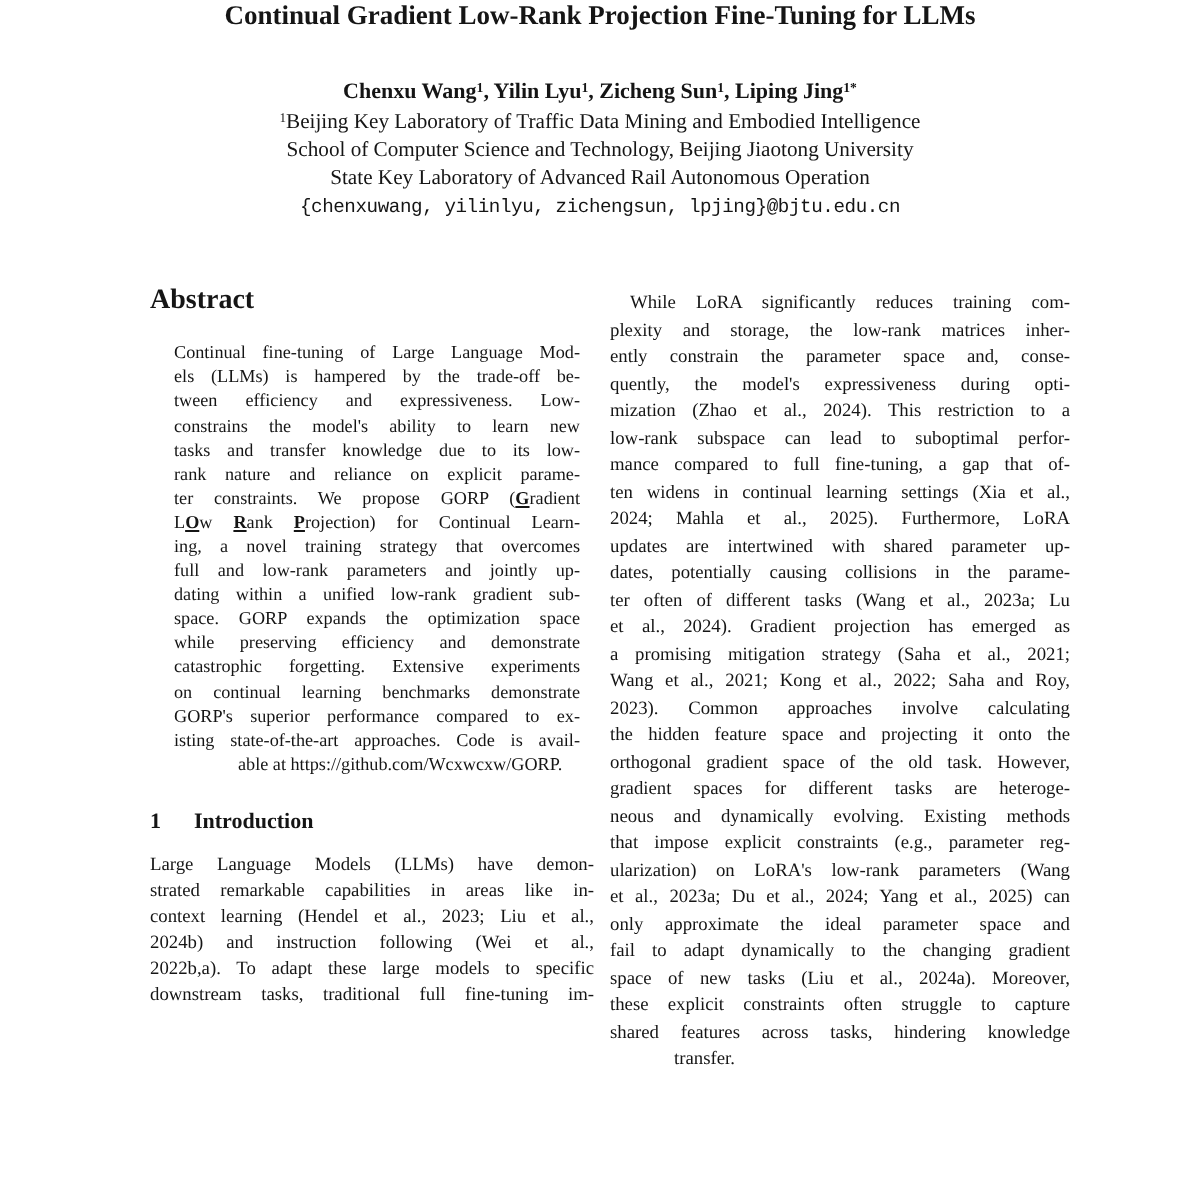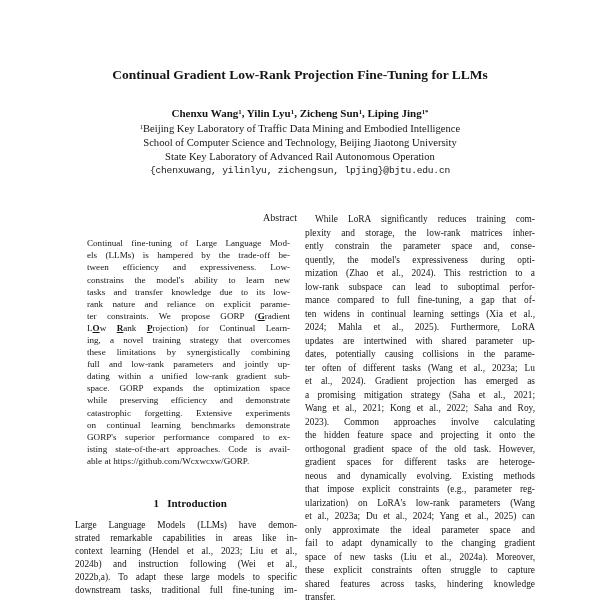--- a/index.html
+++ b/index.html
@@ -3,21 +3,21 @@
 <meta charset="utf-8">
 <style>
   * { margin: 0; padding: 0; box-sizing: border-box; }
   html, body { width: 600px; height: 600px; overflow: hidden; }
   body {
     background: #ffffff;
     color: #151515;
     font-family: "Liberation Serif", serif;
     -webkit-font-smoothing: antialiased;
   }
-  .page { width: 600px; height: 600px; overflow: hidden; padding-top: 67px; }
+  .page { width: 600px; height: 600px; overflow: hidden; }
 
   .paper-title {
     text-align: center;
     font-weight: bold;
     font-size: 13.5px;
     line-height: 16px;
   }
   .authors {
     text-align: center;
     font-weight: bold;
@@ -49,57 +49,56 @@
   .columns {
     display: flex;
     margin-top: 34px;
     padding-left: 75px;
     padding-right: 65px;
   }
   .col-left  { width: 222px; margin-right: 8px; flex: none; }
   .col-right { width: 230px; flex: none; }
 
   .abstract-heading {
-    text-align: right;
-    font-weight: normal;
-    font-size: 10px;
+    text-align: left;
+    font-weight: bold;
+    font-size: 14px;
     line-height: 13px;
   }
   .abstract-body {
     margin: 13px 7px 0 12px;
     font-size: 9.1px;
     line-height: 12.1px;
   }
   .section-heading {
-    margin-top: 30px;
+    margin-top: 17px;
     font-weight: bold;
     font-size: 11px;
     line-height: 13px;
-    text-align: center;
   }
   .section-heading .sec-num { display: inline-block; width: 22px; }
   .intro-body {
     margin-top: 9px;
     font-size: 9.4px;
     line-height: 13px;
   }
   .right-body {
     margin-top: 2px;
     font-size: 9.4px;
     line-height: 13.5px;
   }
 
   .line {
     width: 100%;
     text-align: justify;
     text-align-last: justify;
     white-space: normal;
     overflow: hidden;
   }
-  .line.last { text-align-last: left; }
+  .line.last { text-align-last: left; margin-left: 32px; }
   .line b u { text-decoration: underline; }
   .indent-first .line:first-child { text-indent: 10px; }
 </style>
 </head>
 <body>
 
 <div class="page">
 
   <div class="paper-title">Continual Gradient Low-Rank Projection Fine-Tuning for LLMs</div>
 
@@ -121,21 +120,20 @@
       <div class="abstract-body">
           <div class="line">Continual fine-tuning of Large Language Mod-</div>
           <div class="line">els (LLMs) is hampered by the trade-off be-</div>
           <div class="line">tween efficiency and expressiveness.  Low-</div>
           <div class="line">constrains the model's ability to learn new</div>
           <div class="line">tasks and transfer knowledge due to its low-</div>
           <div class="line">rank nature and reliance on explicit parame-</div>
           <div class="line">ter constraints. We propose GORP (<b><u>G</u></b>radient</div>
           <div class="line">L<b><u>O</u></b>w <b><u>R</u></b>ank <b><u>P</u></b>rojection) for Continual Learn-</div>
           <div class="line">ing, a novel training strategy that overcomes</div>
-          <div class="line">these limitations by synergistically combining</div>
           <div class="line">full and low-rank parameters and jointly up-</div>
           <div class="line">dating within a unified low-rank gradient sub-</div>
           <div class="line">space. GORP expands the optimization space</div>
           <div class="line">while preserving efficiency and demonstrate</div>
           <div class="line">catastrophic forgetting. Extensive experiments</div>
           <div class="line">on continual learning benchmarks demonstrate</div>
           <div class="line">GORP's superior performance compared to ex-</div>
           <div class="line">isting state-of-the-art approaches. Code is avail-</div>
           <div class="line last">able at https://github.com/Wcxwcxw/GORP.</div>
         </div>

